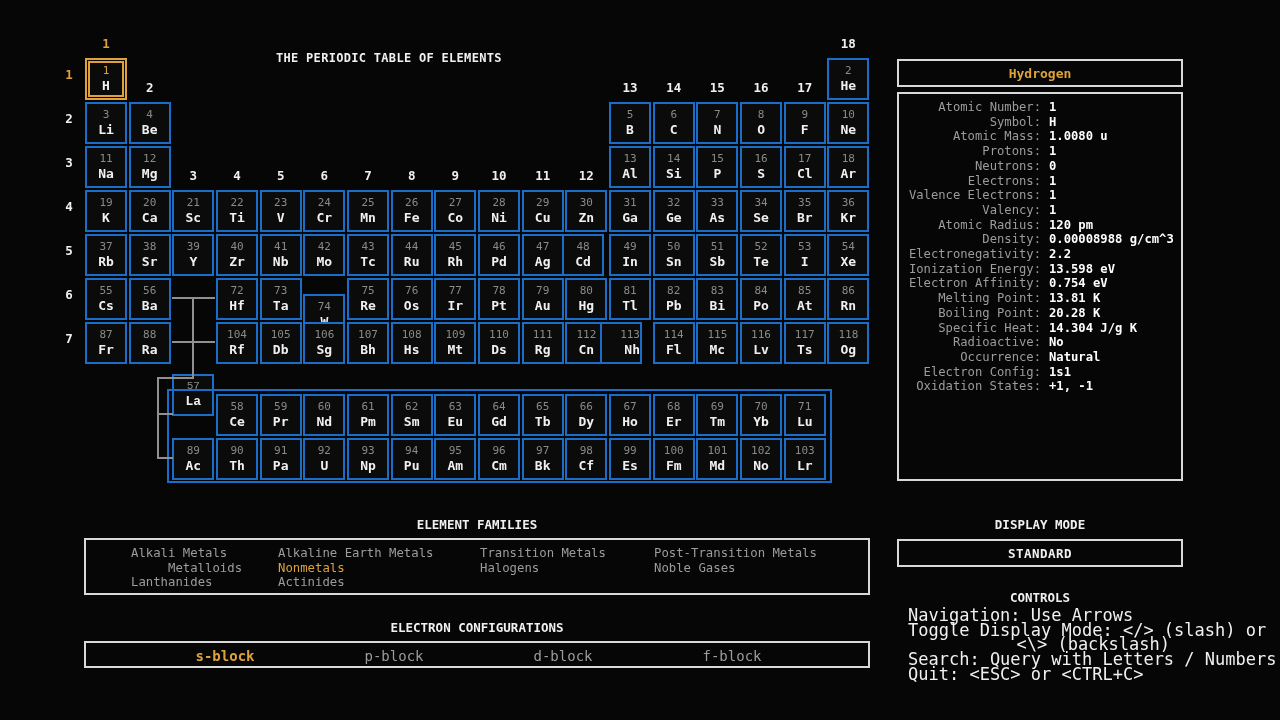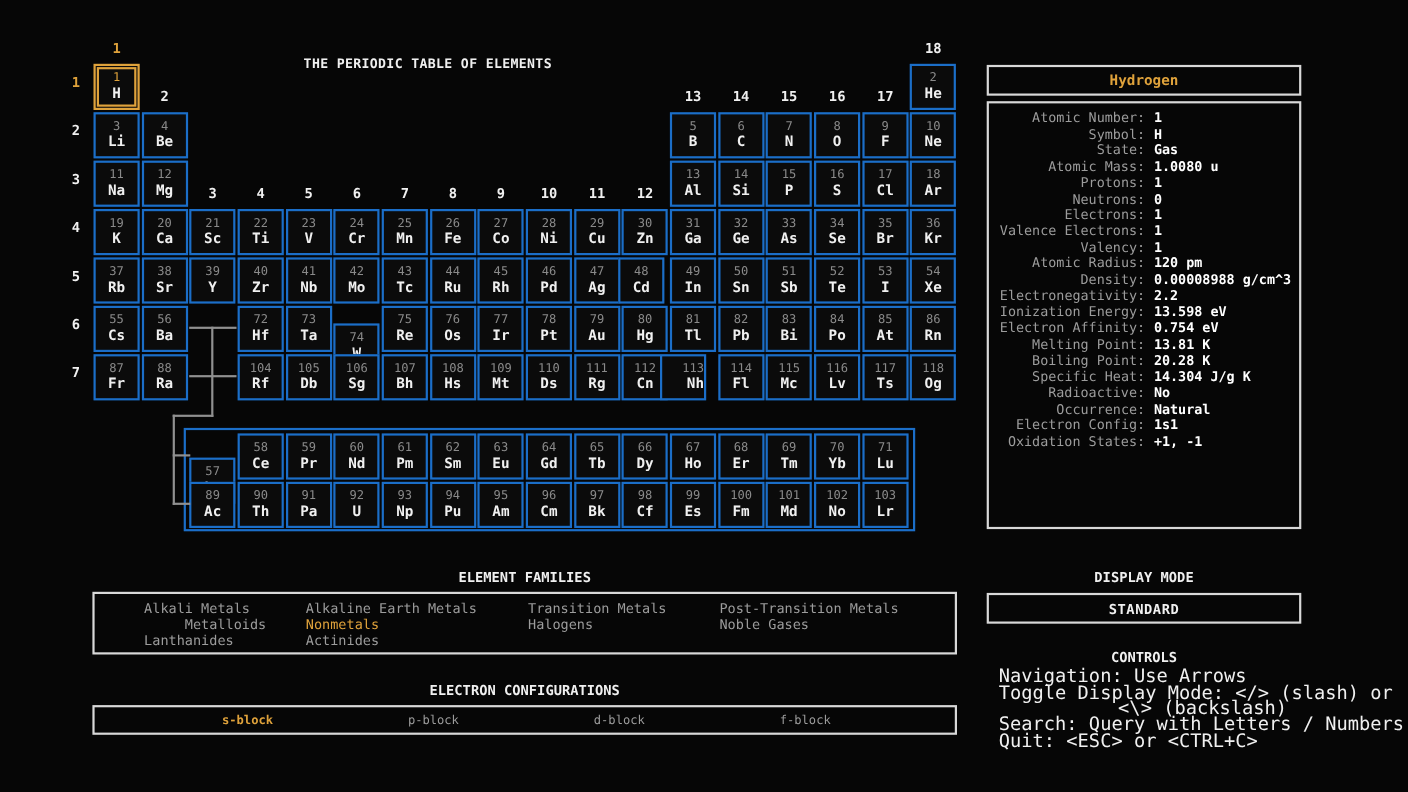--- a/index.html
+++ b/index.html
@@ -41,21 +41,21 @@
   .drow{display:flex;font-size:12.2px;line-height:14.7px;white-space:pre;}
   .dlabel{width:142px;text-align:right;color:var(--label-gray);}
   .dvalue{margin-left:8px;color:var(--value-white);font-weight:bold;}
 
   
   .sec-title{position:absolute;transform:translateX(-50%);font-size:12.5px;font-weight:bold;color:var(--white);white-space:pre;}
   .fam-box{left:84px;top:538px;width:786px;height:57px;border:2px solid var(--panel-border);}
   .fam-item{position:absolute;font-size:12.3px;color:var(--label-gray);white-space:pre;}
   .fam-item.hl{color:var(--accent);font-weight:normal;}
   .cfg-box{left:84px;top:641px;width:786px;height:27px;border:2px solid var(--panel-border);}
-  .cfg-item{position:absolute;top:5px;transform:translateX(-50%);font-size:11px;color:var(--label-gray);white-space:pre;}
+  .cfg-item{position:absolute;top:5px;transform:translateX(-50%);font-size:14px;color:var(--label-gray);white-space:pre;}
   .cfg-item.hl{color:var(--accent);font-weight:bold;}
 
   .mode-box{left:897px;top:539px;width:286px;height:28px;border:2px solid var(--panel-border);
     display:flex;align-items:center;justify-content:center;}
   .mode-box span{color:var(--white);font-weight:bold;font-size:12.5px;letter-spacing:.5px;}
 
   .ctl-title{left:1040px;top:590px;}
   .ctl-line{position:absolute;left:908px;font-size:17px;color:var(--white);white-space:pre;}
   .ctl-line.indent{width:262px;text-align:right;}
 </style>
@@ -438,21 +438,21 @@
       <span class="sym">Lv</span>
     </div>
     <div class="cell" style="left: 783.72px; top: 322px;">
       <span class="num">117</span>
       <span class="sym">Ts</span>
     </div>
     <div class="cell" style="left: 827.39px; top: 322px;">
       <span class="num">118</span>
       <span class="sym">Og</span>
     </div>
-    <div class="cell" style="left: 172.34px; top: 416px;">
+    <div class="cell" style="left: 172.34px; top: 374px; font-family: Liberation Mono, monospace;">
       <span class="num">57</span>
       <span class="sym">La</span>
     </div>
     <div class="cell" style="left: 216.01px; top: 394px;">
       <span class="num">58</span>
       <span class="sym">Ce</span>
     </div>
     <div class="cell" style="left: 259.68px; top: 394px;">
       <span class="num">59</span>
       <span class="sym">Pr</span>
@@ -575,21 +575,20 @@
 <div class="conn" style="left:157px;top:377px;width:2px;height:82px;"></div>
 <div class="conn" style="left:157px;top:413px;width:16px;height:2px;"></div>
 <div class="conn" style="left:157px;top:457px;width:16px;height:2px;"></div>
 
 <div class="abs name-box">
   <span>Hydrogen</span>
 </div>
 <div class="abs details-box" id="details-box">
     <div class="drow"><span class="dlabel">Atomic Number:</span><span class="dvalue">1</span></div>
     <div class="drow"><span class="dlabel">Symbol:</span><span class="dvalue">H</span></div>
-    <div class="drow"><span class="dlabel">State:</span><span class="dvalue">Gas</span></div>
     <div class="drow"><span class="dlabel">Atomic Mass:</span><span class="dvalue">1.0080 u</span></div>
     <div class="drow"><span class="dlabel">Protons:</span><span class="dvalue">1</span></div>
     <div class="drow"><span class="dlabel">Neutrons:</span><span class="dvalue">0</span></div>
     <div class="drow"><span class="dlabel">Electrons:</span><span class="dvalue">1</span></div>
     <div class="drow"><span class="dlabel">Valence Electrons:</span><span class="dvalue">1</span></div>
     <div class="drow"><span class="dlabel">Valency:</span><span class="dvalue">1</span></div>
     <div class="drow"><span class="dlabel">Atomic Radius:</span><span class="dvalue">120 pm</span></div>
     <div class="drow"><span class="dlabel">Density:</span><span class="dvalue">0.00008988 g/cm^3</span></div>
     <div class="drow"><span class="dlabel">Electronegativity:</span><span class="dvalue">2.2</span></div>
     <div class="drow"><span class="dlabel">Ionization Energy:</span><span class="dvalue">13.598 eV</span></div>

